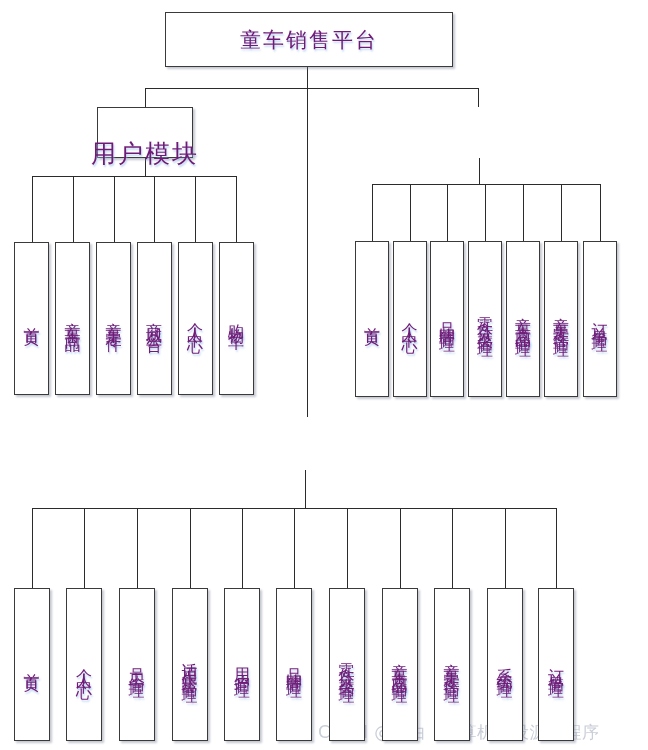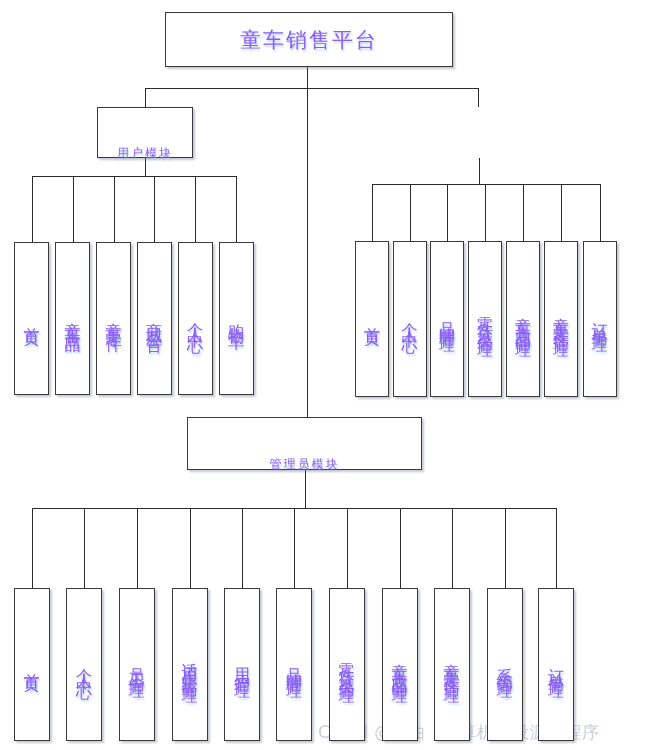--- a/index.html
+++ b/index.html
@@ -12,26 +12,26 @@
     position:relative;width:648px;height:750px;background:#fff;
     font-family:"DejaVu Sans",sans-serif;overflow:hidden;color:#000;
   }
   .box{
     position:absolute;background:#fff;border:1px solid var(--border-color);
     box-shadow:1.5px 2px 2px rgba(110,120,140,.4);
     display:flex;align-items:center;justify-content:center;
     box-sizing:border-box;z-index:2;
   }
   .box span{
-    color:#8b5cf6;
+    color:#701a75;
     text-shadow:1px 2px 2px rgba(150,190,235,.65);
   }
   .hbox span{letter-spacing:2px;white-space:nowrap;}
   .root-box span{font-size:21px;}
-  .module-box span{font-size:12px;margin-top:42px;}
+  .module-box span{font-size:25px;margin-top:42px;}
   .vbox span{
     writing-mode:vertical-rl;text-orientation:upright;
     font-size:16px;line-height:1;letter-spacing:5px;
   }
   .line{position:absolute;background:var(--line-color);z-index:1;}
   .watermark{
     position:absolute;left:318px;top:721px;z-index:1;
     font-size:17px;letter-spacing:.5px;white-space:nowrap;
     color:var(--wm-color);
   }
@@ -50,23 +50,20 @@
 
   <div class="box hbox root-box" style="left:165px;top:12px;width:288px;height:55px;">
     <span>童车销售平台</span>
   </div>
 
   <div class="box hbox module-box" style="left:97px;top:107px;width:96px;height:51px;">
     <span>用户模块</span>
   </div>
 
 
-  <div class="box hbox module-box" style="left:187px;top:417px;width:235px;height:53px;">
-    <span>管理员模块</span>
-  </div>
 
   <div id="group-0">
       <div class="line" style="left: 145px; top: 158px; width: 1px; height: 18px;"></div>
       <div class="line" style="left: 31.5px; top: 176px; width: 204.5px; height: 1px;"></div>
       <div class="line" style="left: 31.5px; top: 176px; width: 1px; height: 66px;"></div>
       <div class="box vbox" style="left: 14px; top: 242px; width: 35px; height: 153px;">
         <span>首页</span>
       </div>
       <div class="line" style="left: 72.5px; top: 176px; width: 1px; height: 66px;"></div>
       <div class="box vbox" style="left: 55px; top: 242px; width: 35px; height: 153px;">

